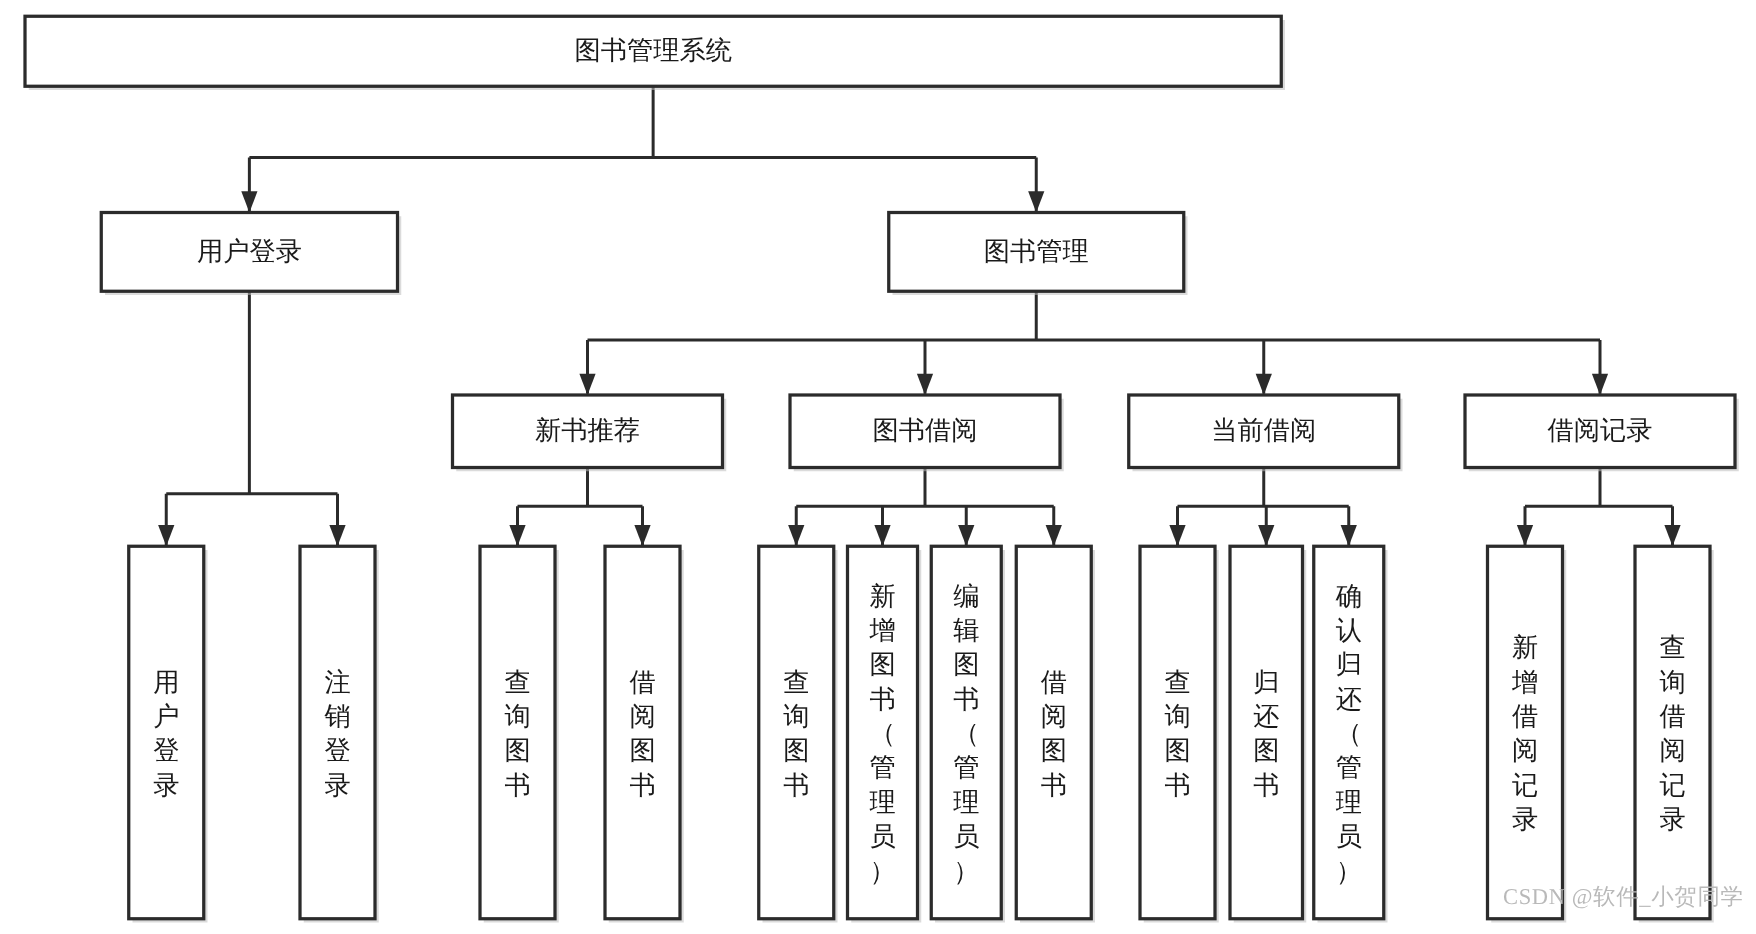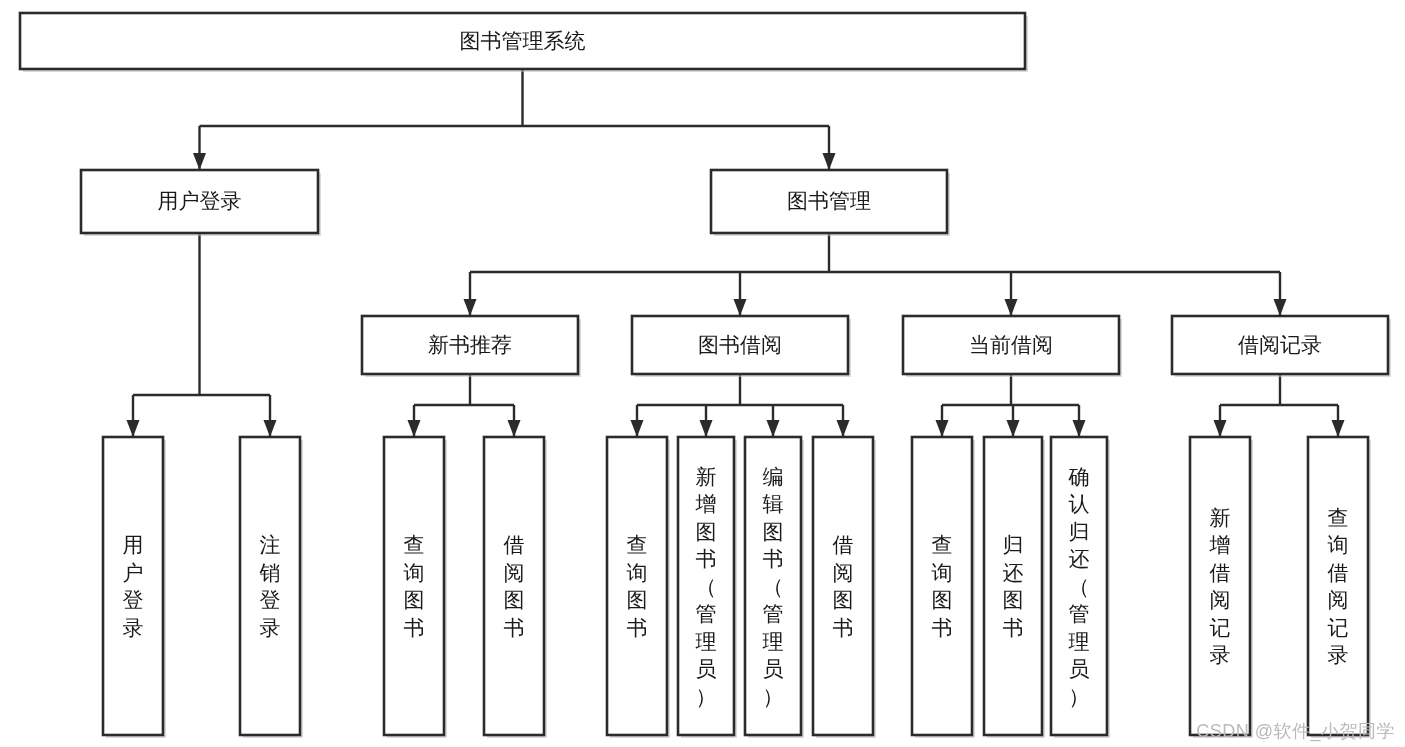--- a/index.html
+++ b/index.html
@@ -56,22 +56,22 @@
   }
   .node-label-v {
     font-family: "Liberation Sans", "DejaVu Sans", sans-serif;
     font-size: 21px;
     fill: #1a1a1a;
     text-anchor: middle;
   }
   .watermark-text {
     position: absolute;
     right: 10px;
-    bottom: 4px;
-    font-family: Liberation Sans, sans-serif;
+    bottom: 18px;
+    font-family: Liberation Serif, serif;
     font-size: 18px;
     color: #b9b9b9;
     letter-spacing: 0.5px;
     white-space: nowrap;
     user-select: none;
   }
 </style>
 </head>
 <body>
 

